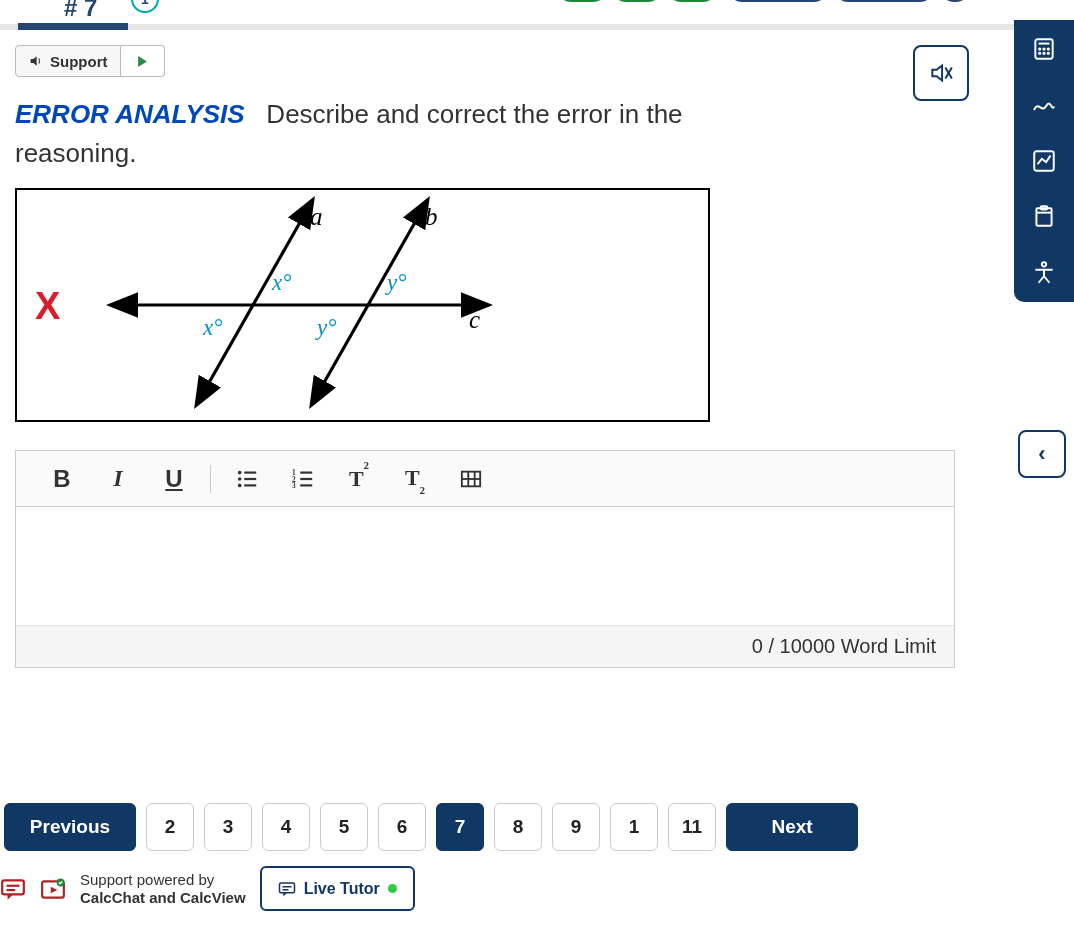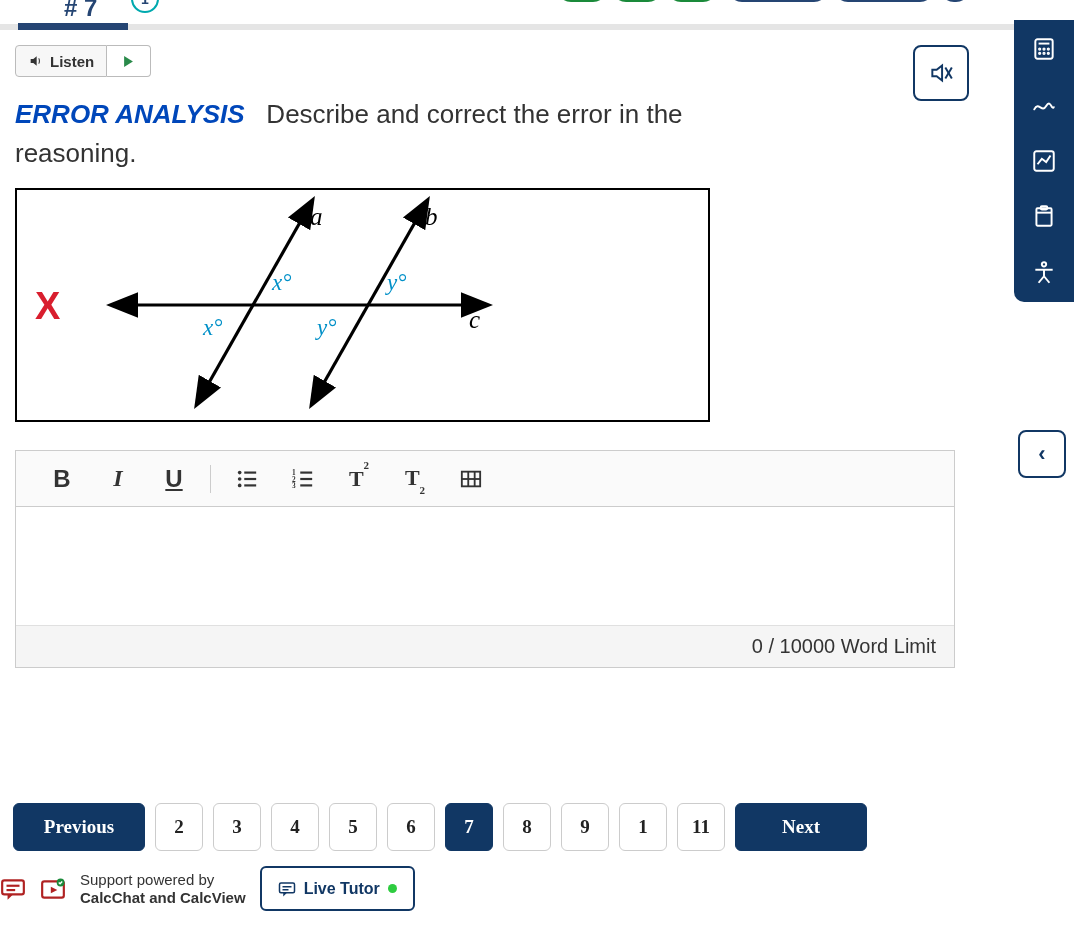--- a/index.html
+++ b/index.html
@@ -90,22 +90,21 @@
 
   .editor-body { height:118px; }
   .editor-footer {
     height:42px; background:#f5f5f5; border-top:1px solid #e0e0e0;
     display:flex; align-items:center; justify-content:flex-end; padding:0 18px;
     font-size:20px; color:#333;
   }
 
   .pager {
     position:absolute; left:0; bottom:92px; display:flex; align-items:flex-start; gap:10px;
-    padding-left:13px;
-    font-family:Liberation Serif, serif;
+    padding-left:4px;
   }
   .pg-btn {
     min-width:48px; height:48px; border:1px solid #ccc; border-radius:6px; background:#fff;
     display:flex; align-items:center; justify-content:center; font-size:19px; font-weight:700;
     color:#222; cursor:pointer; padding:0 12px;
   }
   .pg-btn.wide { min-width:132px; background:#113764; color:#fff; border-color:#113764; }
   .pg-btn.active { background:#113764; color:#fff; border-color:#113764; }
 
   .support-bar {
@@ -218,21 +217,21 @@
 </div>
 
 <div class="content">
 
   <div class="listen-row">
     <div class="listen-btn">
       <svg viewBox="0 0 24 24">
           <path d="M4 9v6h4l5 4V5L8 9H4z" fill="#333"></path>
           <path d="M16 8c1.5 1.5 1.5 6.5 0 8" stroke="#333" fill="none" stroke-width="1.6"></path>
         </svg>
-      <span>Listen</span>
+      <span>Support</span>
     </div>
     <div class="play-btn">
       <svg viewBox="0 0 10 10">
           <polygon points="1,0 9,5 1,10"></polygon>
         </svg>
     </div>
   </div>
 
   <div class="question">
     <span class="hd">ERROR ANALYSIS</span>

